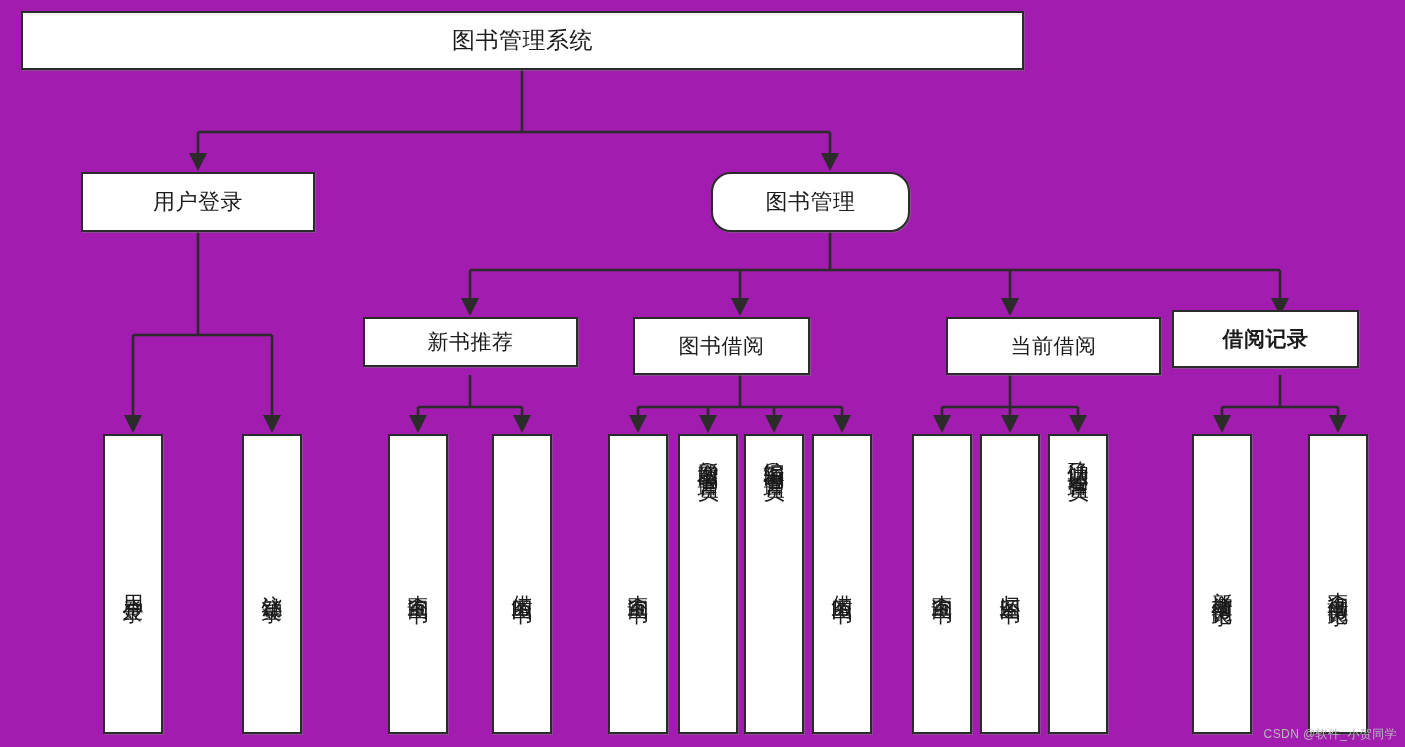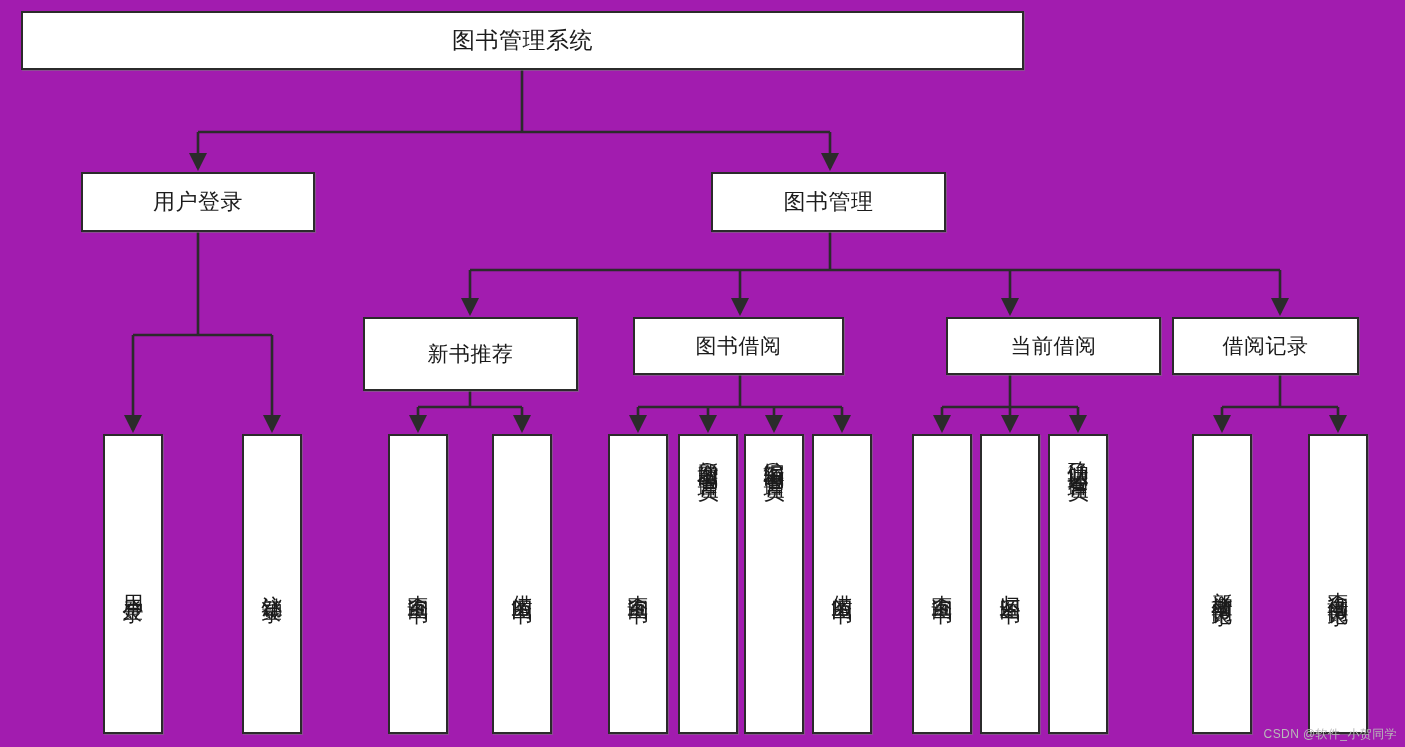--- a/index.html
+++ b/index.html
@@ -135,34 +135,34 @@
     </g>
   </svg>
 
   <div class="node horiz root" style="left:21px; top:11px; width:1003px; height:59px;">
     <span class="label">图书管理系统</span>
   </div>
 
   <div class="node horiz lvl1" style="left:81px; top:172px; width:234px; height:60px;">
     <span class="label">用户登录</span>
   </div>
-  <div class="node horiz lvl1" style="left:711px; top:172px; width:235px; height:60px;">
+  <div class="node horiz lvl1" style="left:711px; top:172px; width:199px; height:60px;border-radius:20px;">
     <span class="label">图书管理</span>
   </div>
 
-  <div class="node horiz lvl2" style="left:363px; top:317px; width:215px; height:74px;">
+  <div class="node horiz lvl2" style="left:363px; top:317px; width:215px; height:50px;">
     <span class="label">新书推荐</span>
   </div>
-  <div class="node horiz lvl2" style="left:633px; top:317px; width:211px; height:58px;">
+  <div class="node horiz lvl2" style="left:633px; top:317px; width:177px; height:58px;">
     <span class="label">图书借阅</span>
   </div>
   <div class="node horiz lvl2" style="left:946px; top:317px; width:215px; height:58px;">
     <span class="label">当前借阅</span>
   </div>
-  <div class="node horiz lvl2" style="left:1172px; top:317px; width:187px; height:58px;">
+  <div class="node horiz lvl2" style="left:1172px; top:310px; width:187px; height:58px;font-weight:bold;">
     <span class="label">借阅记录</span>
   </div>
 
   <div class="node leaf short" style="left:103px; top:434px; width:60px; height:300px;">
     <span class="label">用户登录</span>
   </div>
   <div class="node leaf short" style="left:242px; top:434px; width:60px; height:300px;">
     <span class="label">注销登录</span>
   </div>
 

